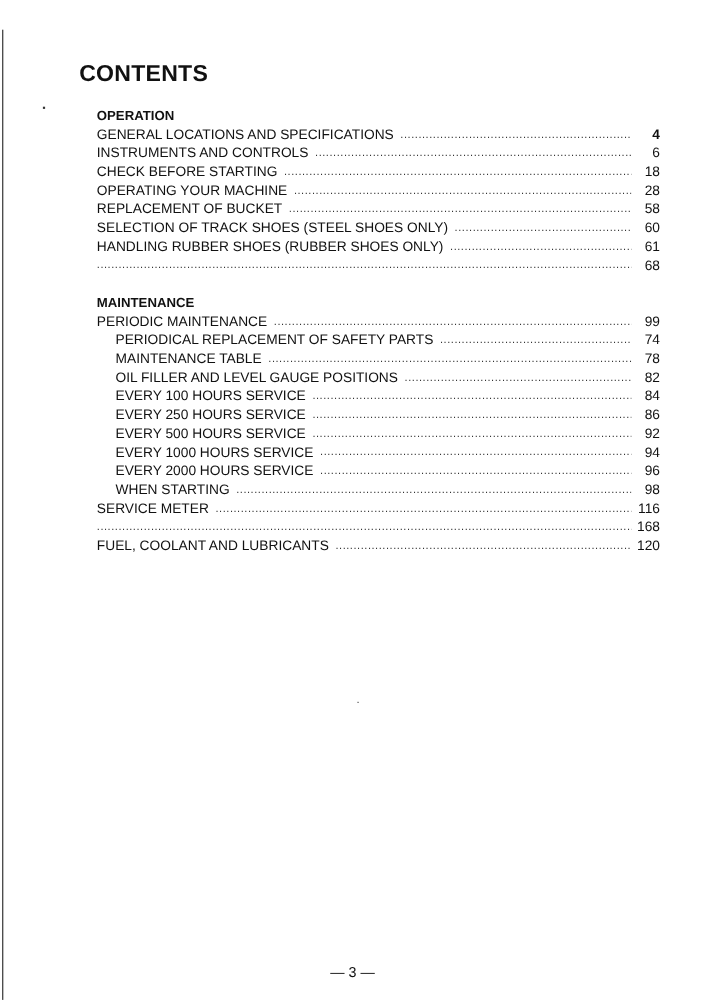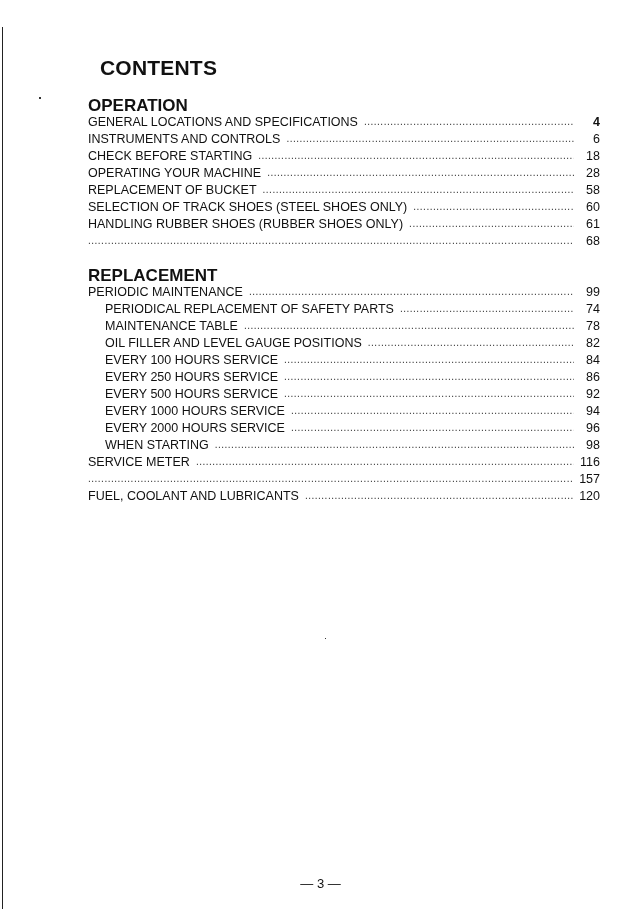--- a/index.html
+++ b/index.html
@@ -24,34 +24,34 @@
       background: #222222;
     }
     .speck {
       position: absolute;
       width: 2px;
       height: 2px;
       background: #333333;
     }
     .title {
       position: absolute;
-      left: 100px;
+      left: 72px;
       top: 56px;
       font-size: 21px;
       font-weight: bold;
       letter-spacing: 0.2px;
       margin: 0;
     }
     .section {
       position: absolute;
       left: 88px;
       width: 512px;
     }
     .section-heading {
-      font-size: 17px;
+      font-size: 12px;
       font-weight: bold;
       height: 17px;
       line-height: 17px;
     }
     .toc-row {
       display: flex;
       align-items: baseline;
       height: 17px;
       line-height: 17px;
       font-size: 12.5px;
@@ -141,21 +141,21 @@
     <span class="toc-leader"></span>
     <span class="toc-page">61</span>
   </div>
   <div class="toc-row">
     <span class="toc-leader"></span>
     <span class="toc-page">68</span>
   </div>
 </div>
 
 <div class="section" style="top:267px;">
-  <div class="section-heading">REPLACEMENT</div>
+  <div class="section-heading">MAINTENANCE</div>
 
   <div class="toc-row">
     <span class="toc-label">PERIODIC MAINTENANCE</span>
     <span class="toc-leader"></span>
     <span class="toc-page">99</span>
   </div>
   <div class="toc-row indent">
     <span class="toc-label">PERIODICAL REPLACEMENT OF SAFETY PARTS</span>
     <span class="toc-leader"></span>
     <span class="toc-page">74</span>
@@ -200,21 +200,21 @@
     <span class="toc-leader"></span>
     <span class="toc-page">98</span>
   </div>
   <div class="toc-row">
     <span class="toc-label">SERVICE METER</span>
     <span class="toc-leader"></span>
     <span class="toc-page wide">116</span>
   </div>
   <div class="toc-row">
     <span class="toc-leader"></span>
-    <span class="toc-page wide">157</span>
+    <span class="toc-page wide">168</span>
   </div>
   <div class="toc-row">
     <span class="toc-label">FUEL, COOLANT AND LUBRICANTS</span>
     <span class="toc-leader"></span>
     <span class="toc-page wide">120</span>
   </div>
 </div>
 
 <div class="page-number">— 3 —</div>
 

